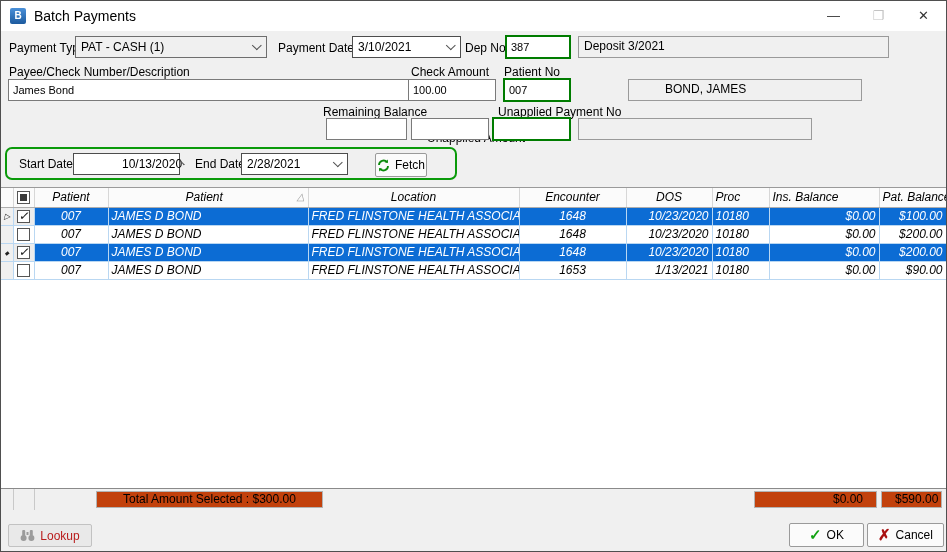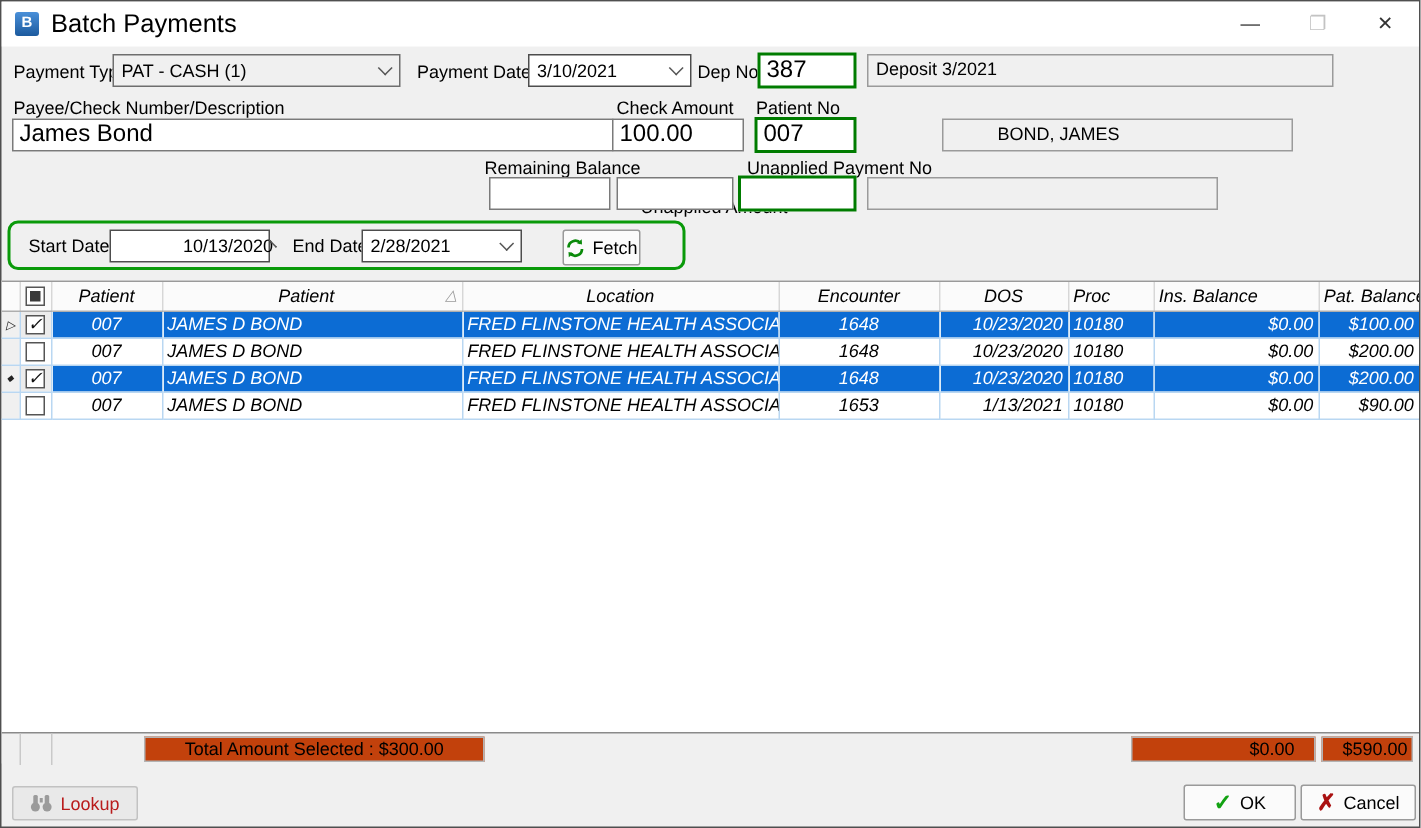--- a/index.html
+++ b/index.html
@@ -22,33 +22,33 @@
     background: #ffffff;
     display: flex; align-items: center;
   }
   .app-icon {
     width: 16px; height: 16px; margin-left: 9px; margin-right: 8px;
     background: linear-gradient(#4a90d9, #1c5a9e);
     border-radius: 2px;
     color: #fff; font-size: 10px; font-weight: bold;
     text-align: center; line-height: 16px;
   }
-  .title { font-size: 17px; }
+  .title { font-size: 14px; }
   .win-btns { margin-left: auto; display: flex; height: 30px; }
   .win-btn {
     width: 45px; height: 30px; text-align: center; line-height: 30px;
     font-size: 13px; color: #333;
   }
   .win-btn.disabled { color: #c3c3c3; }
   
   .lbl { position: absolute; white-space: nowrap; }
   .tb {
     position: absolute; height: 22px;
     border: 1px solid #7a7a7a; background: #fff;
-    font-family: "Liberation Sans", sans-serif; font-size: 16px;
+    font-family: "Liberation Sans", sans-serif; font-size: 11px;
     padding: 0 4px;
   }
   .tb.green { border: 2px solid #007c00; height: 24px; }
   .ro {
     position: absolute; height: 22px;
     border: 1px solid #9a9a9a; background: #f0f0f0;
     padding: 2px 5px; overflow: hidden; white-space: nowrap;
   }
   .combo {
     position: absolute; height: 22px;

